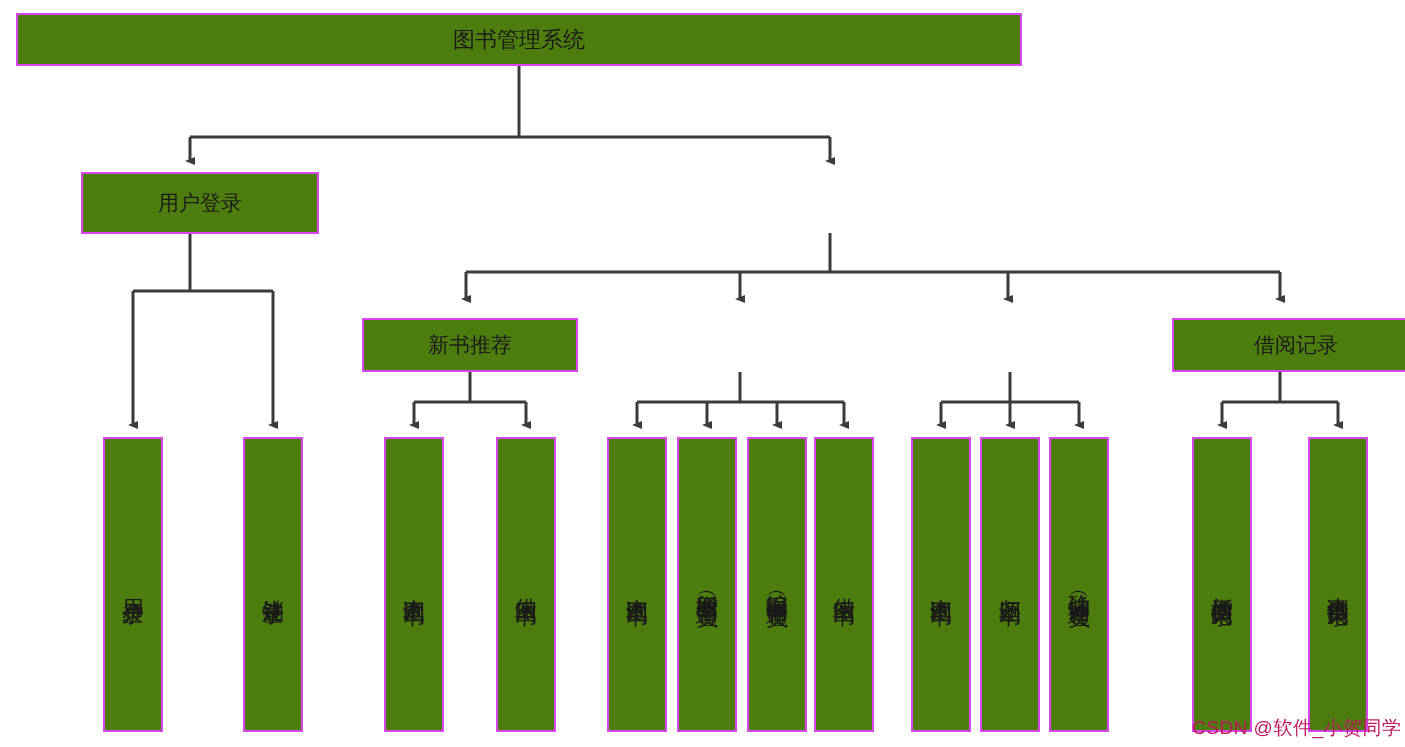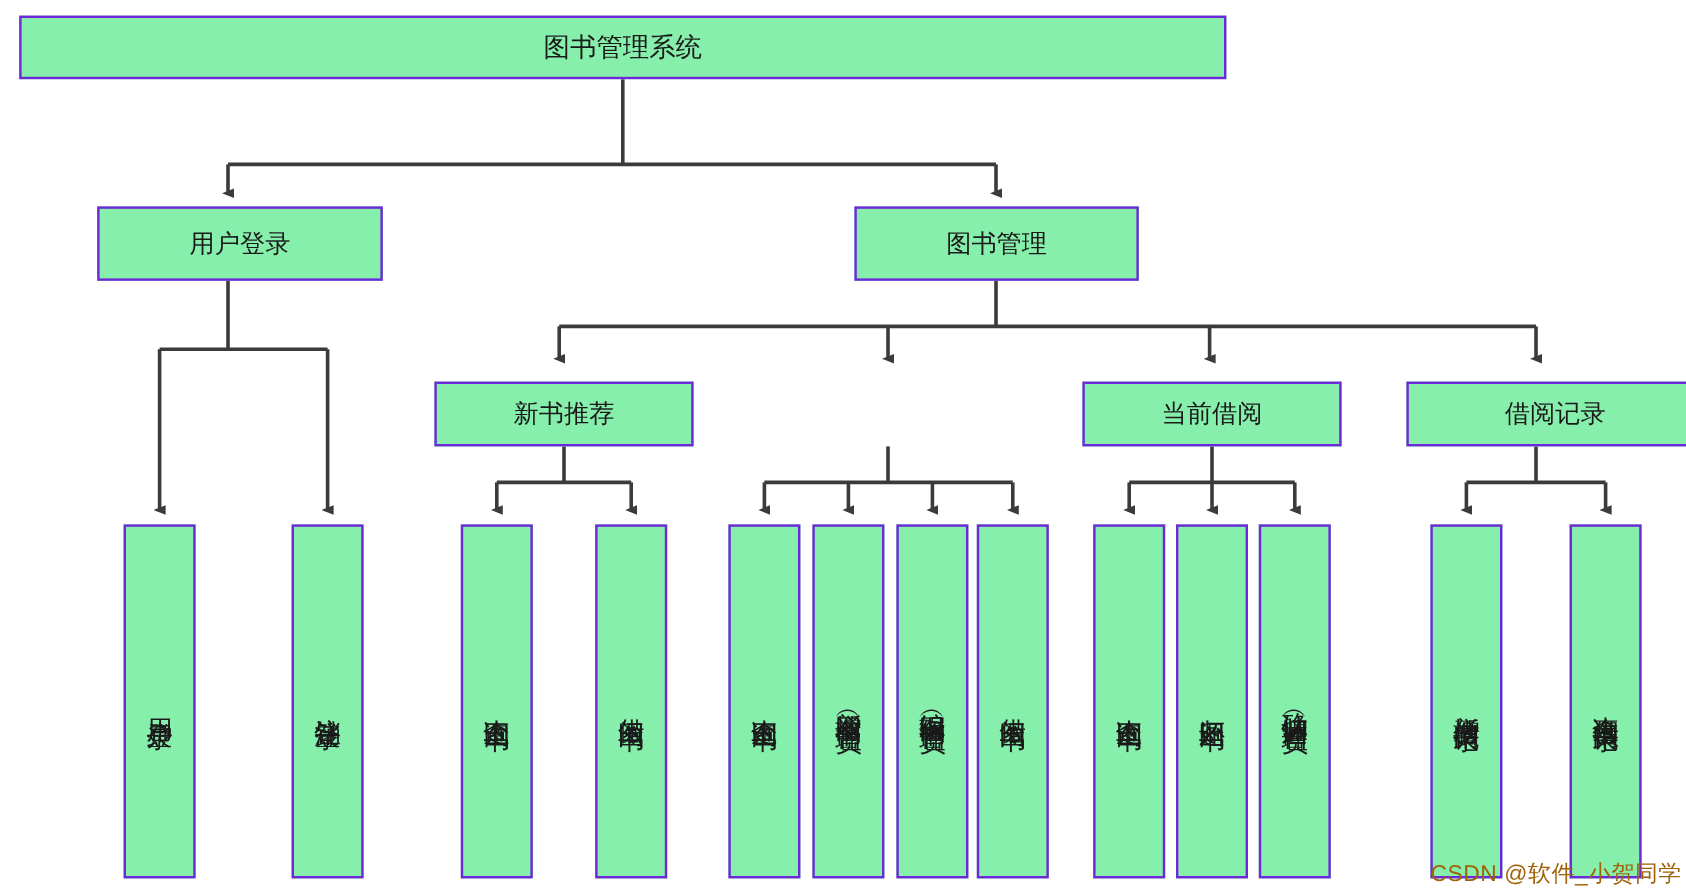--- a/index.html
+++ b/index.html
@@ -21,27 +21,26 @@
     position: absolute;
     left: 0;
     top: 0;
     width: 1405px;
     height: 747px;
     pointer-events: none;
   }
   .node {
     position: absolute;
     box-sizing: border-box;
-    background: #86efac;
-    border: 2px solid #6d28d9;
+    background: #4d7c0f;
+    border: 2px solid #d946ef;
     display: flex;
     align-items: center;
     justify-content: center;
     color: #1a1a1a;
-    font-family: Liberation Serif, serif;
   }
   .node .label {
     text-align: center;
     line-height: 1.15;
     white-space: nowrap;
   }
   .node.h .label {
     font-size: 21px;
   }
   .node.root .label {
@@ -54,21 +53,21 @@
   .node.v .label {
     writing-mode: vertical-rl;
     text-orientation: upright;
     font-size: 22px;
     letter-spacing: 2px;
     line-height: 1;
   }
   .watermark {
     position: absolute;
     font-size: 19px;
-    color: #a16207;
+    color: #be185d;
     white-space: nowrap;
     letter-spacing: 0.5px;
   }
 </style>
 </head>
 <body>
 
 <div id="canvas">
 
   <svg class="wires" viewBox="0 0 1405 747" xmlns="http://www.w3.org/2000/svg">
@@ -121,29 +120,23 @@
     </g>
   </svg>
 
   <div class="node h root" style="left:16px; top:13px; width:1006px; height:53px;">
     <span class="label">图书管理系统</span>
   </div>
 
   <div class="node h" style="left:81px; top:172px; width:238px; height:62px;">
     <span class="label">用户登录</span>
   </div>
-  <div class="node h" style="left:712px; top:172px; width:237px; height:62px;">
-    <span class="label">图书管理</span>
-  </div>
 
   <div class="node h" style="left:362px; top:318px; width:216px; height:54px;align-items:center;">
     <span class="label">新书推荐</span>
-  </div>
-  <div class="node h" style="left:902px; top:318px; width:216px; height:54px;">
-    <span class="label">当前借阅</span>
   </div>
   <div class="node h" style="left:1172px; top:318px; width:248px; height:54px;">
     <span class="label">借阅记录</span>
   </div>
 
   <div class="node v" style="left:103px; top:437px; width:60px; height:295px;">
     <span class="label">用户登录</span>
   </div>
   <div class="node v" style="left:243px; top:437px; width:60px; height:295px;">
     <span class="label">注销登录</span>

